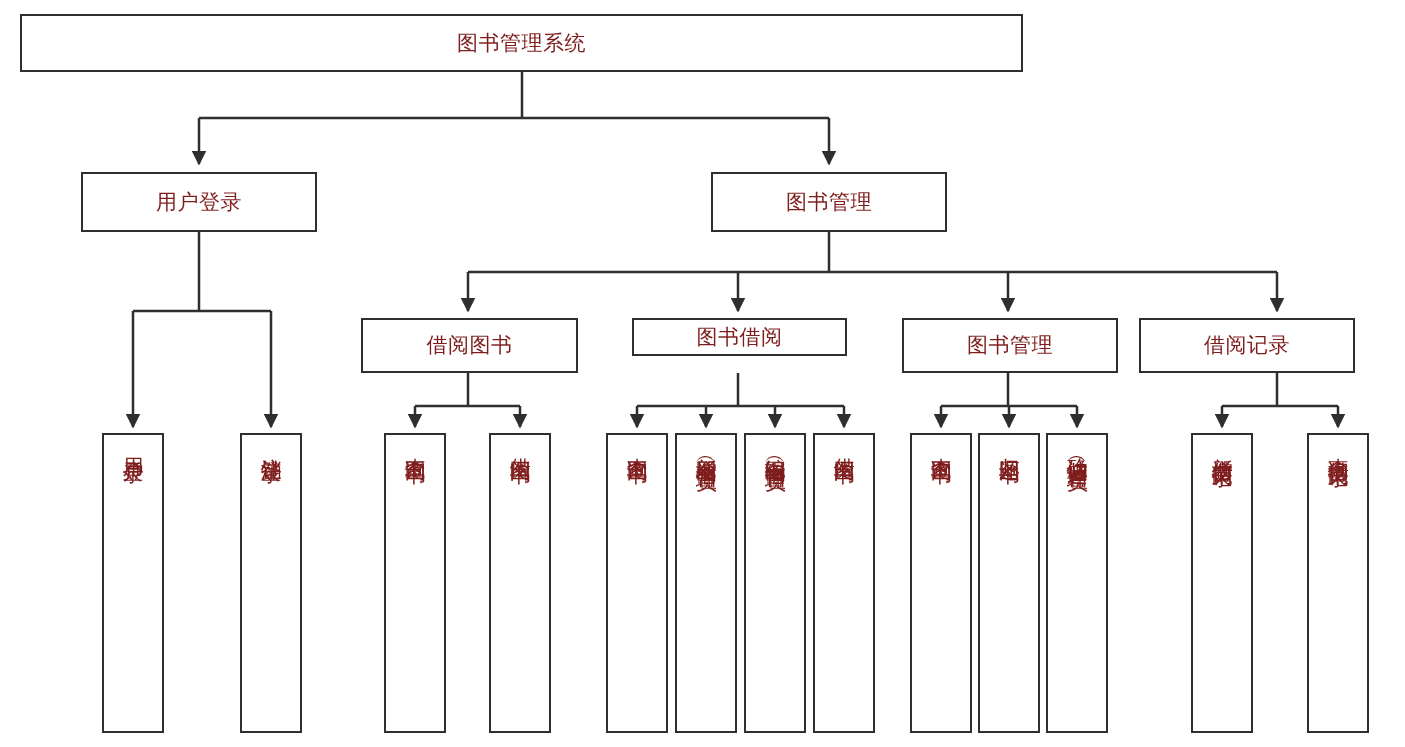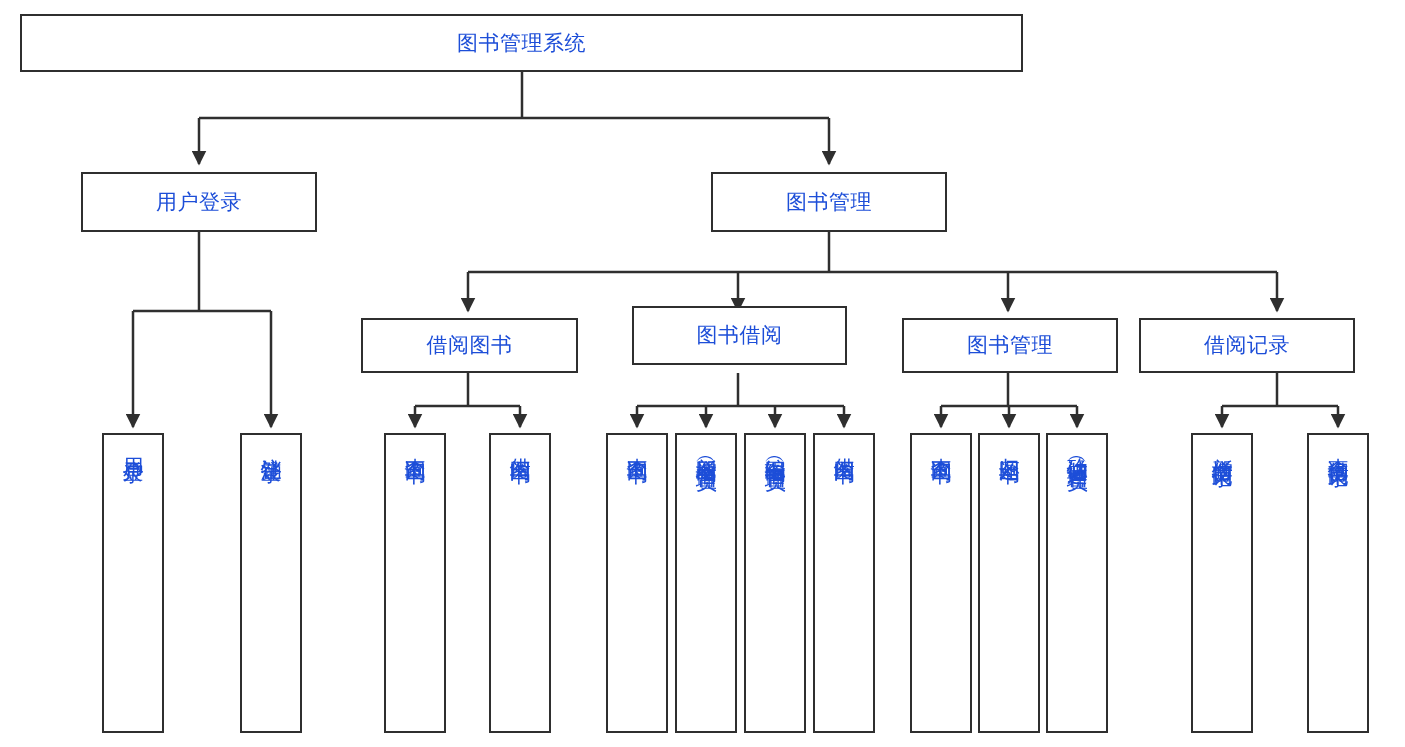--- a/index.html
+++ b/index.html
@@ -27,21 +27,21 @@
     position: absolute;
     box-sizing: border-box;
     background: #ffffff;
     border: 2.5px solid #2f2f2f;
     display: flex;
     align-items: center;
     justify-content: center;
     z-index: 2;
   }
   .node .label {
-    color: #1d4ed8;
+    color: #7f1d1d;
     font-size: 21px;
     line-height: 1.18;
     letter-spacing: 0.5px;
     text-align: left;
     white-space: nowrap;
   }
   
   .node.vertical {
     align-items: flex-start;
     padding-top: 6px;
@@ -130,21 +130,21 @@
   </div>
 
   <div class="node" style="left:711px; top:172px; width:236px; height:60px;">
     <span class="label">图书管理</span>
   </div>
 
   <div class="node" style="left:361px; top:318px; width:217px; height:55px;">
     <span class="label">借阅图书</span>
   </div>
 
-  <div class="node" style="left:632px; top:306px; width:215px; height:59px;">
+  <div class="node" style="left:632px; top:318px; width:215px; height:38px;">
     <span class="label">图书借阅</span>
   </div>
 
   <div class="node" style="left:902px; top:318px; width:216px; height:55px;">
     <span class="label">图书管理</span>
   </div>
 
   <div class="node" style="left:1139px; top:318px; width:216px; height:55px;">
     <span class="label">借阅记录</span>
   </div>

